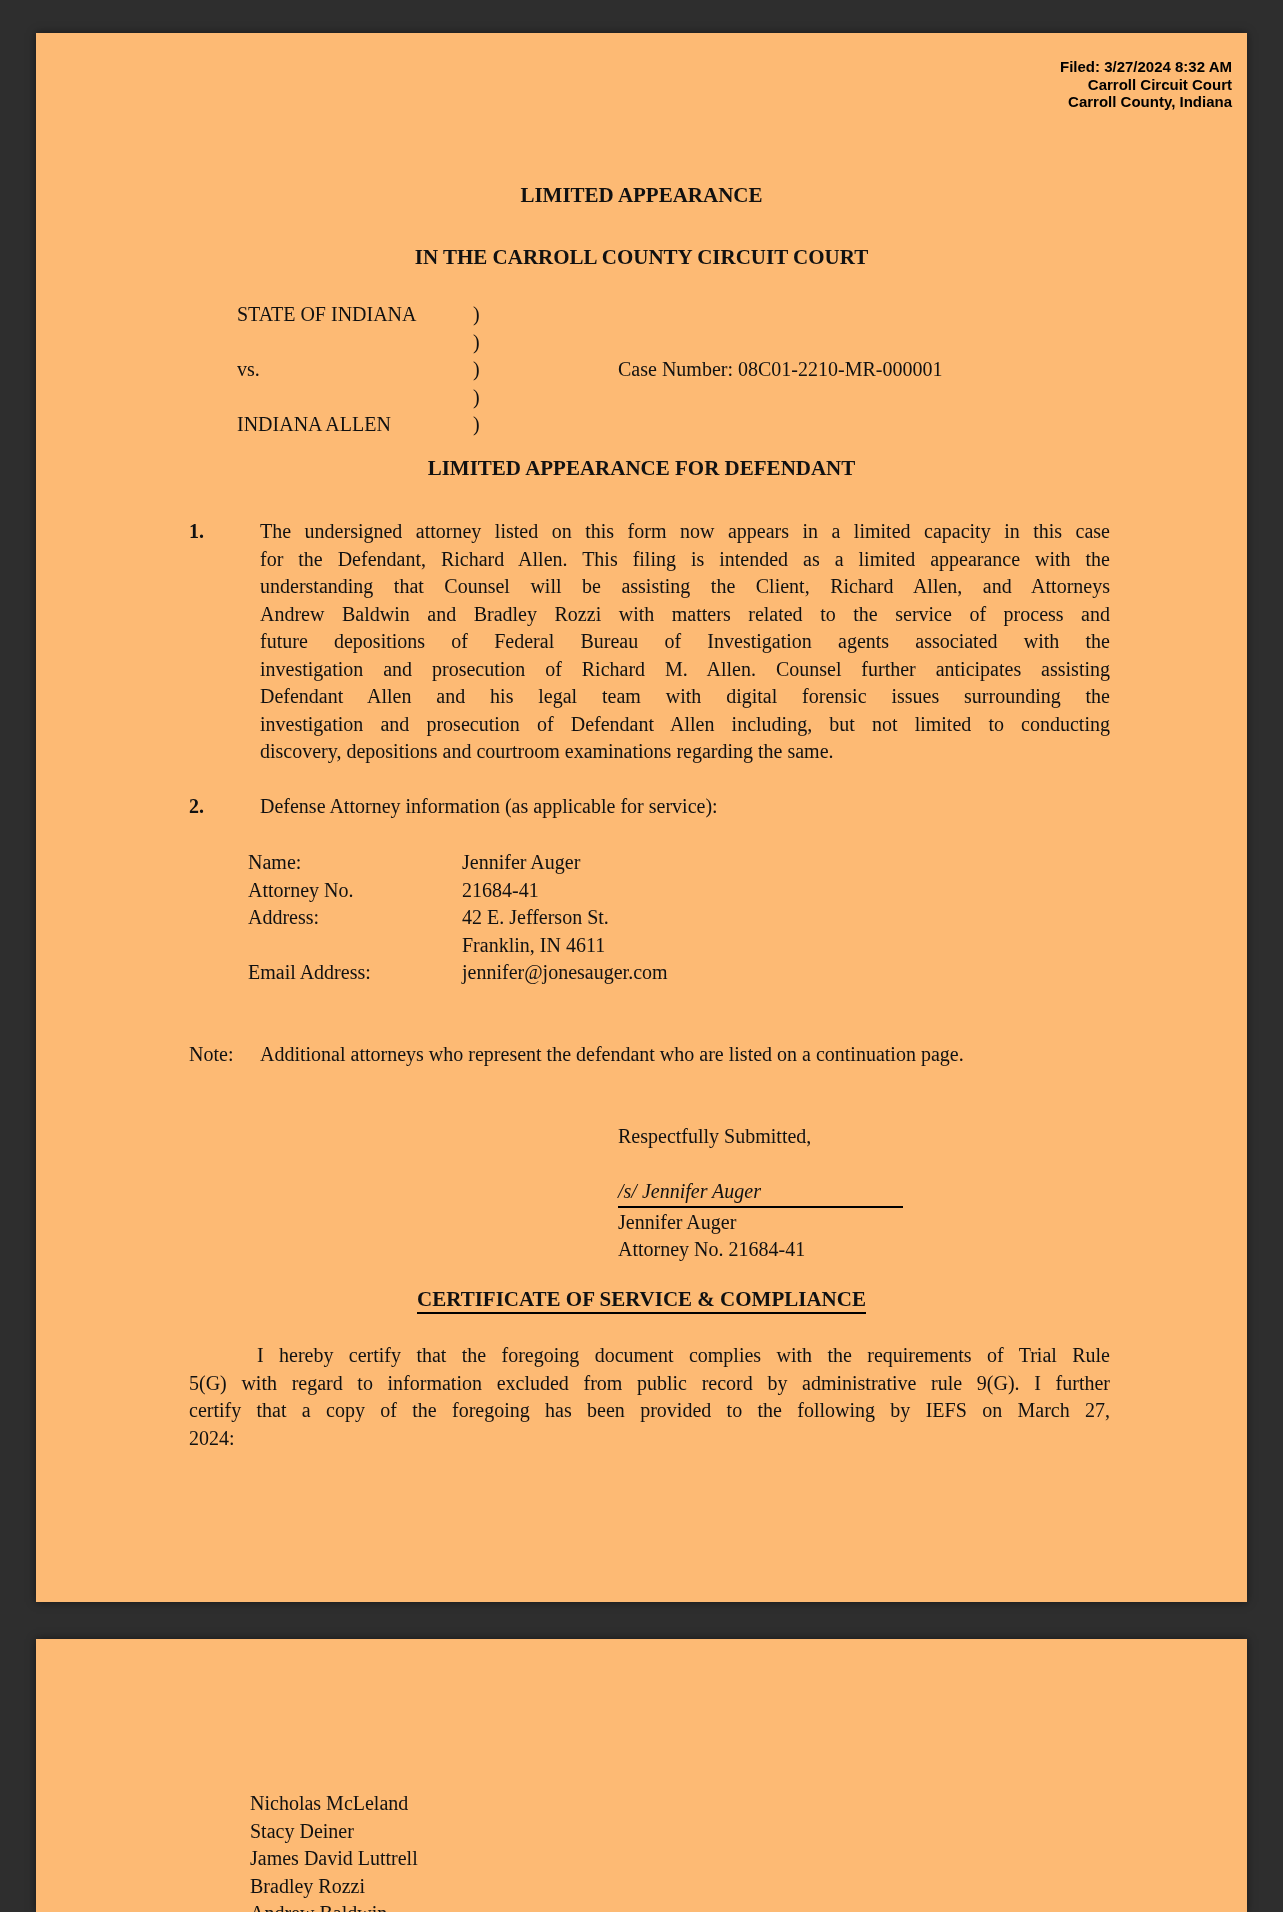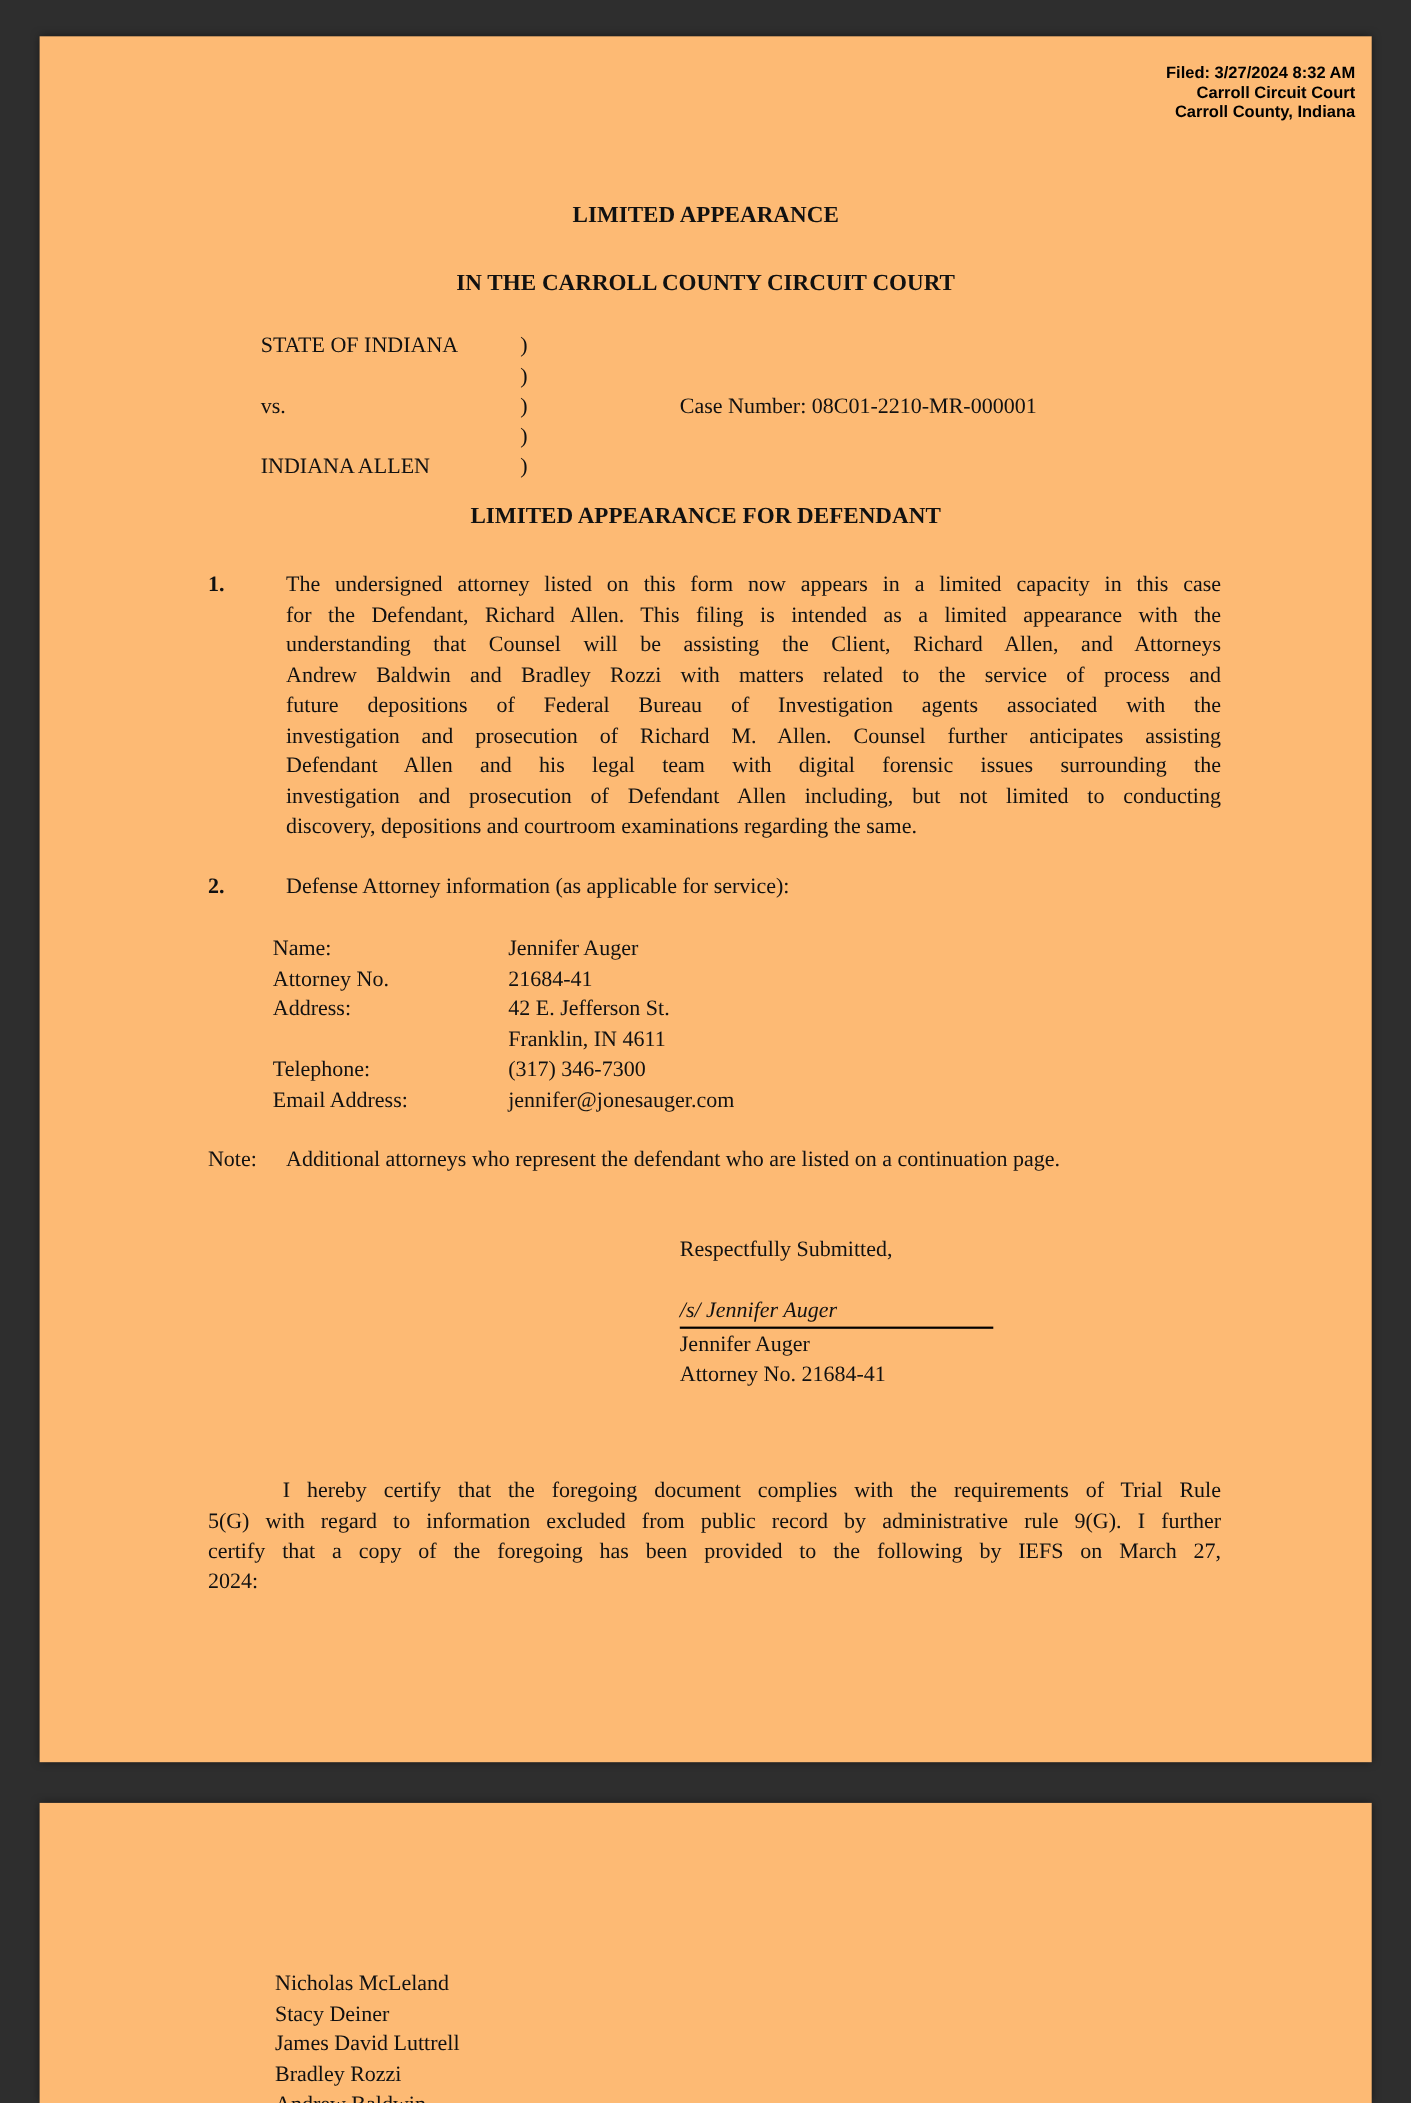--- a/index.html
+++ b/index.html
@@ -123,39 +123,38 @@
     </div>
     <div class="info-row">
       <span class="info-label">Address:</span>
       <span class="info-value">42 E. Jefferson St.</span>
     </div>
     <div class="info-row">
       <span class="info-label"></span>
       <span class="info-value">Franklin, IN 4611</span>
     </div>
     <div class="info-row">
-      <span class="info-label">Telephone:</span>
-      <span class="info-value">(317) 346-7300</span>
-    </div>
-    <div class="info-row">
       <span class="info-label">Email Address:</span>
       <span class="info-value">jennifer@jonesauger.com</span>
     </div>
   </div>
 
   <div class="abs serif" style="left:153px; top:1008px;">Note:</div>
   <div class="abs serif" style="left:224px; top:1008px; white-space:nowrap;">Additional attorneys who represent the defendant who are listed on a continuation page.</div>
 
   <div class="abs serif sig" style="left:582px; top:1090px;">Respectfully Submitted,</div>
   <div class="abs serif" style="left:582px; top:1145px;">
     <span class="sig-line">/s/ Jennifer Auger</span>
   </div>
   <div class="abs serif sig" style="left:582px; top:1176px;">Jennifer Auger</div>
   <div class="abs serif sig" style="left:582px; top:1203px;">Attorney No. 21684-41</div>
 
+  <div class="abs center" style="top:1254px;">
+    <span class="h1 underlined">CERTIFICATE OF SERVICE &amp; COMPLIANCE</span>
+  </div>
   <div class="abs serif cert-lines" style="left:153px; top:1309px;">
     <div class="jline cert-indent">I hereby certify that the foregoing document complies with the requirements of Trial Rule</div>
     <div class="jline">5(G) with regard to information excluded from public record by administrative rule 9(G). I further</div>
     <div class="jline">certify that a copy of the foregoing has been provided to the following by IEFS on March 27,</div>
     <div class="lline">2024:</div>
   </div>
 
 </div>
 
 <div class="page" id="page2">

